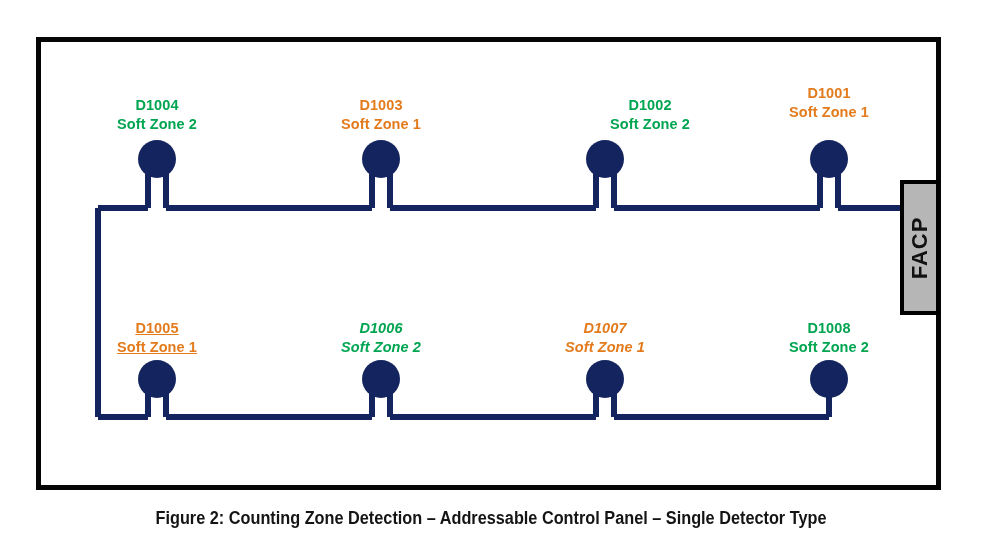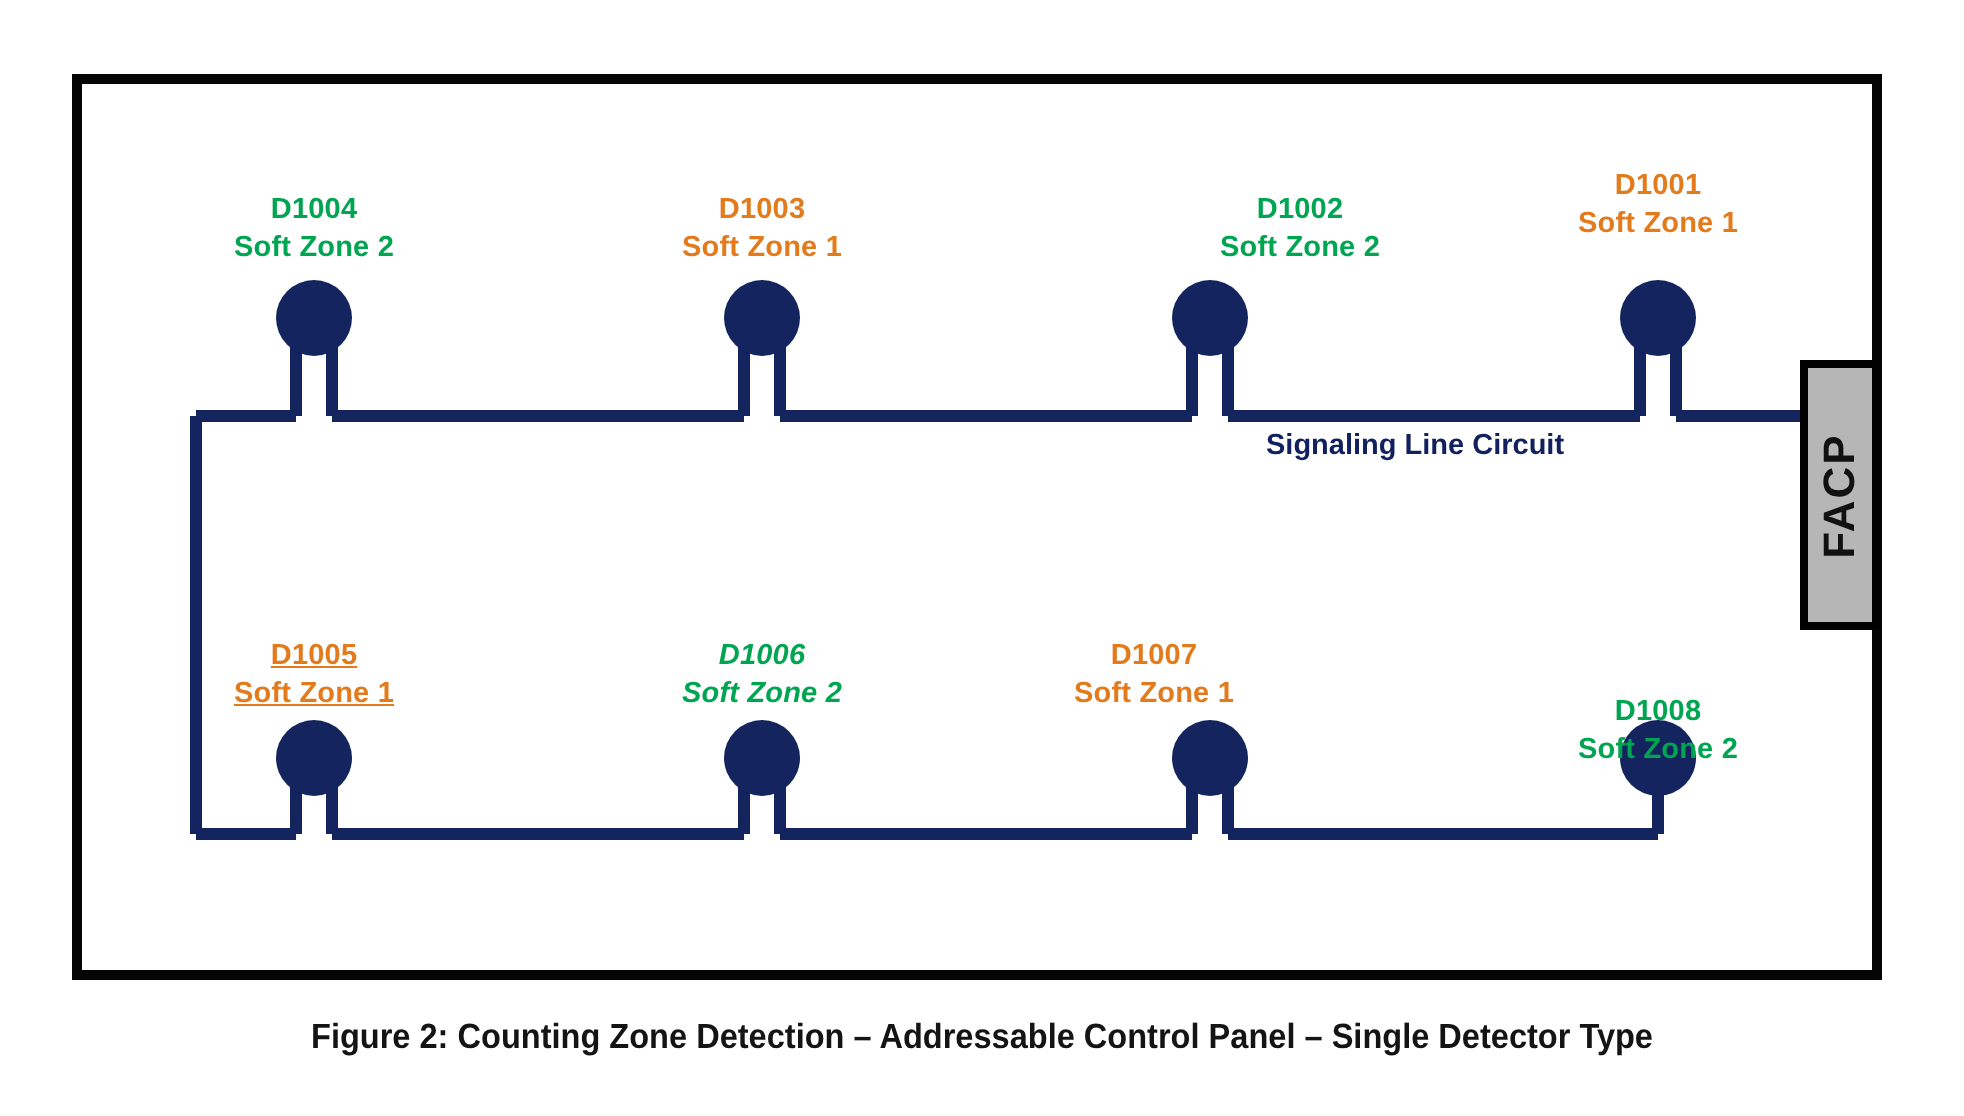--- a/index.html
+++ b/index.html
@@ -147,31 +147,30 @@
         <div>Soft Zone 1</div>
       </div>
       <div class="det-label zone-orange" style="left: 157px; top: 319px; text-decoration: underline;">
         <div>D1005</div>
         <div>Soft Zone 1</div>
       </div>
       <div class="det-label zone-green" style="left: 381px; top: 319px; font-style: italic;">
         <div>D1006</div>
         <div>Soft Zone 2</div>
       </div>
-      <div class="det-label zone-orange" style="left: 577px; top: 319px;">
+      <div class="det-label zone-orange" style="left: 605px; top: 319px; font-style: italic;">
         <div>D1007</div>
         <div>Soft Zone 1</div>
       </div>
-      <div class="det-label zone-green" style="left: 829px; top: 319px; margin-top: 28px;">
+      <div class="det-label zone-green" style="left: 829px; top: 319px;">
         <div>D1008</div>
         <div>Soft Zone 2</div>
       </div>
     </div>
 
-  <div class="slc-label" style="left: 633px; top: 215px;">Signaling Line Circuit</div>
 
   <div class="facp">
     <span class="facp-text">FACP</span>
   </div>
 
   <div class="caption">Figure 2:  Counting Zone Detection – Addressable Control Panel – Single Detector Type</div>
 
 </div>
 
 </body></html>

